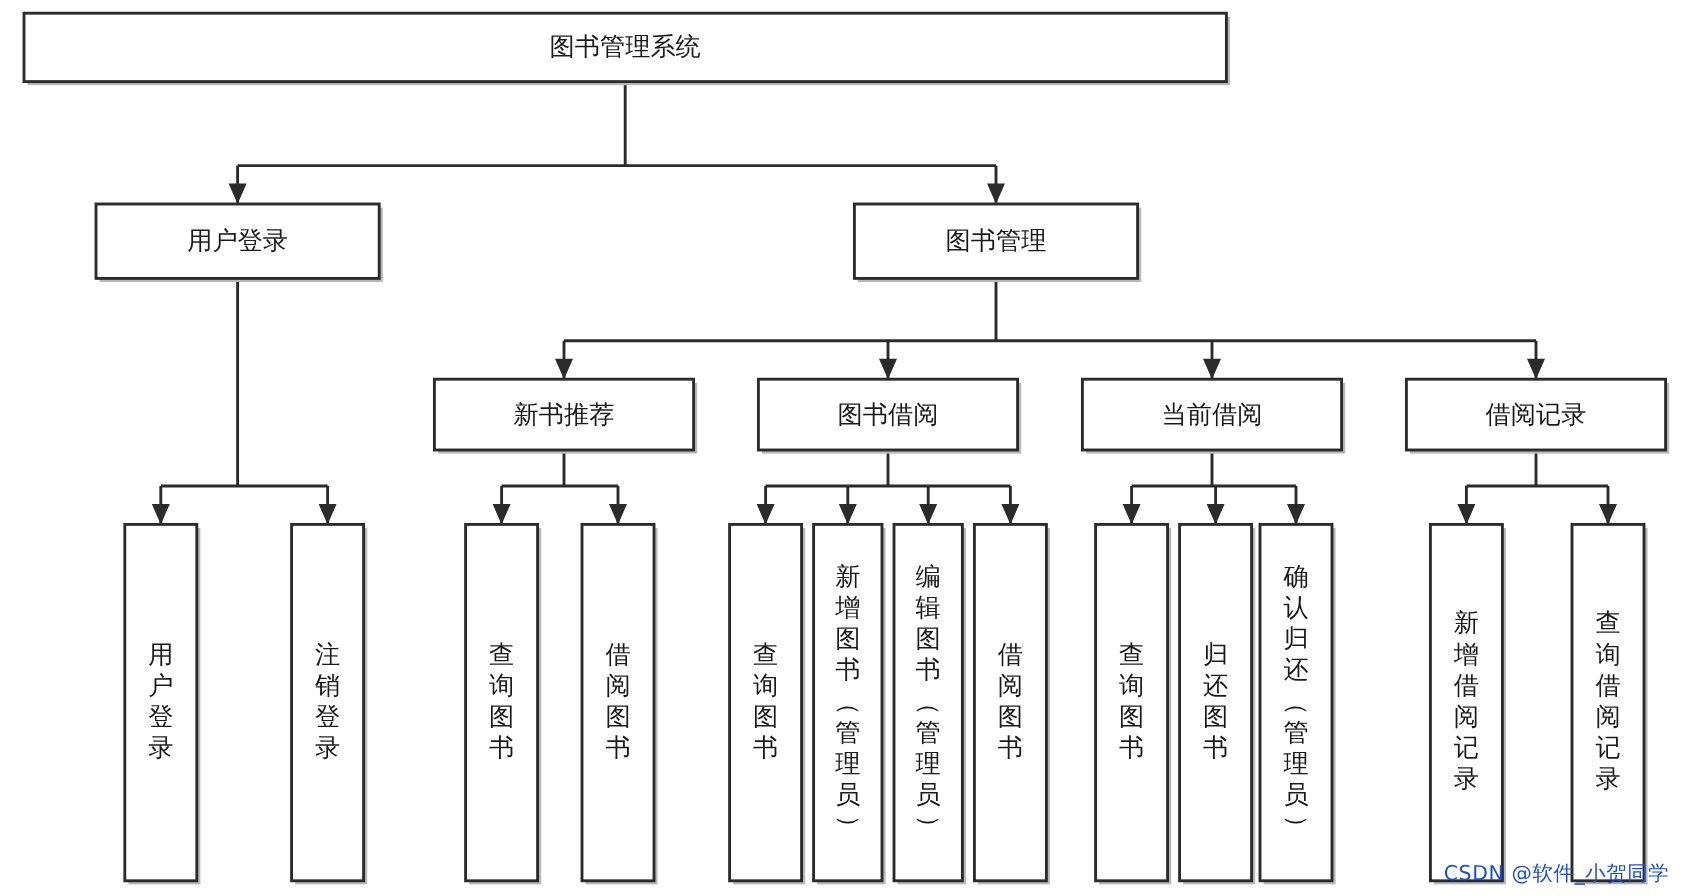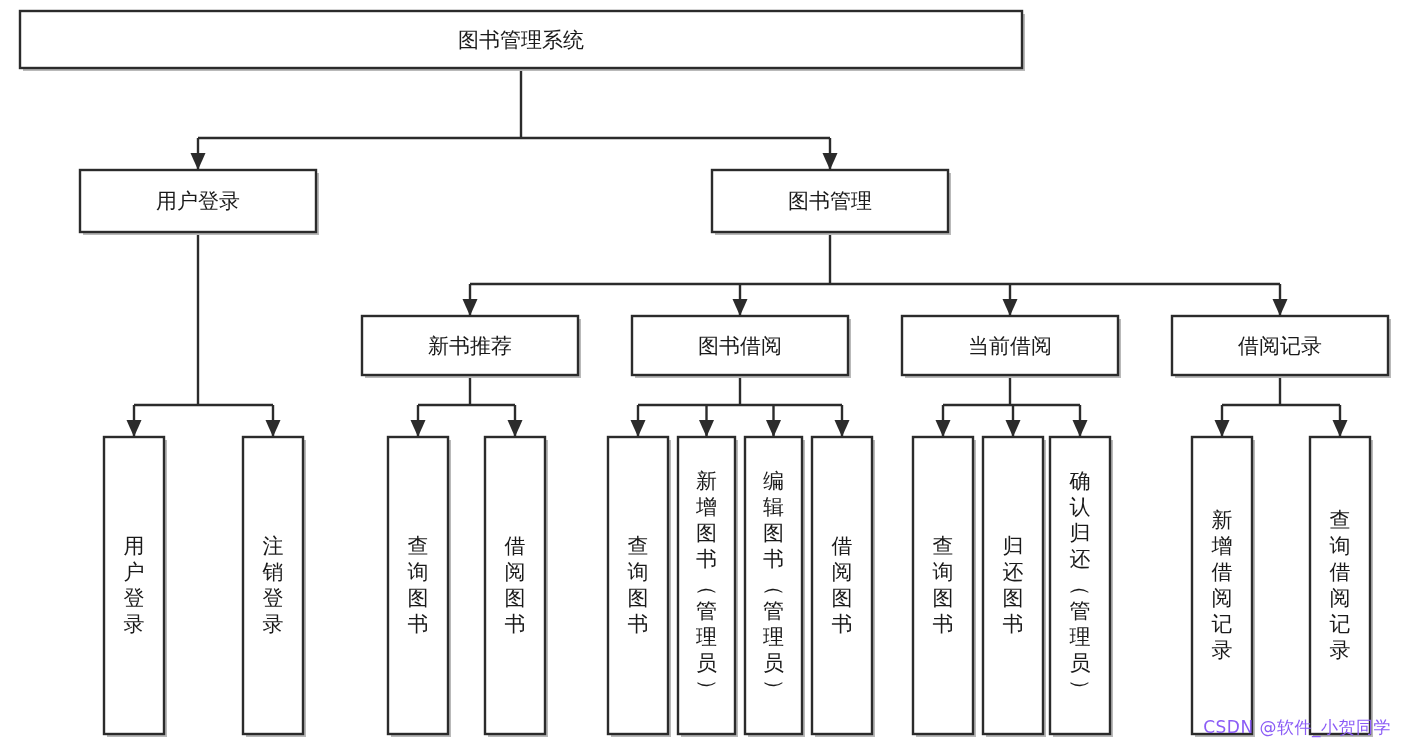--- a/index.html
+++ b/index.html
@@ -58,21 +58,21 @@
     fill: #1a1a1a;
     text-anchor: middle;
     dominant-baseline: middle;
   }
   .watermark {
     position: absolute;
     right: 14px;
     bottom: 8px;
     font-family: "DejaVu Sans", "Liberation Sans", sans-serif;
     font-size: 17px;
-    color: #8b5cf6;
+    color: #1d4ed8;
     letter-spacing: 0.5px;
     white-space: nowrap;
     pointer-events: none;
     margin-top: 36px;
   }
 </style>
 </head>
 <body>
 
 <div id="diagram-root">

